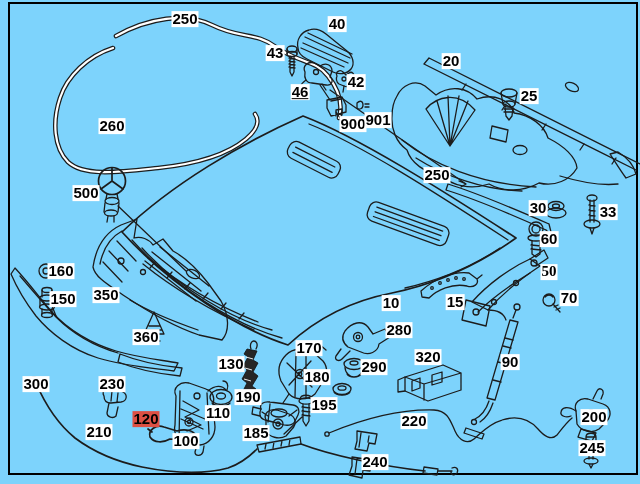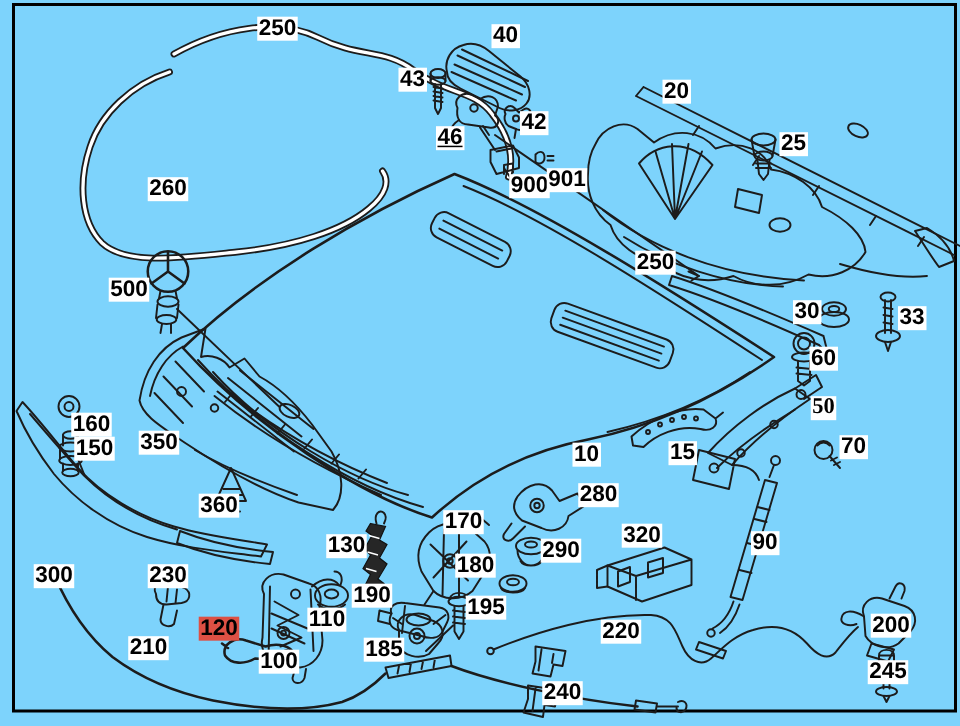--- a/index.html
+++ b/index.html
@@ -336,21 +336,21 @@
       <div class="part-label" style="left: 231px; top: 364px;">130</div>
       <div class="part-label" style="left: 248px; top: 397px;">190</div>
       <div class="part-label" style="left: 324px; top: 405px;">195</div>
       <div class="part-label" style="left: 256px; top: 433px;">185</div>
       <div class="part-label" style="left: 414px; top: 421px;">220</div>
       <div class="part-label" style="left: 375px; top: 462px;">240</div>
       <div class="part-label" style="left: 594px; top: 417px;">200</div>
       <div class="part-label" style="left: 592px; top: 448px;">245</div>
       <div class="part-label" style="left: 428px; top: 357px;">320</div>
       <div class="part-label" style="left: 86px; top: 193px;">500</div>
-      <div class="part-label" style="left: 61px; top: 283px;">160</div>
+      <div class="part-label" style="left: 61px; top: 271px;">160</div>
       <div class="part-label" style="left: 63px; top: 299px;">150</div>
       <div class="part-label" style="left: 106px; top: 295px;">350</div>
       <div class="part-label" style="left: 146px; top: 337px;">360</div>
       <div class="part-label" style="left: 36px; top: 344px; margin-top: 40px;">300</div>
       <div class="part-label" style="left: 112px; top: 384px;">230</div>
       <div class="part-label" style="left: 99px; top: 432px;">210</div>
       <div class="part-label highlighted" style="left: 146px; top: 419px;">120</div>
       <div class="part-label" style="left: 186px; top: 441px;">100</div>
       <div class="part-label" style="left: 218px; top: 413px;">110</div>
     </div>

